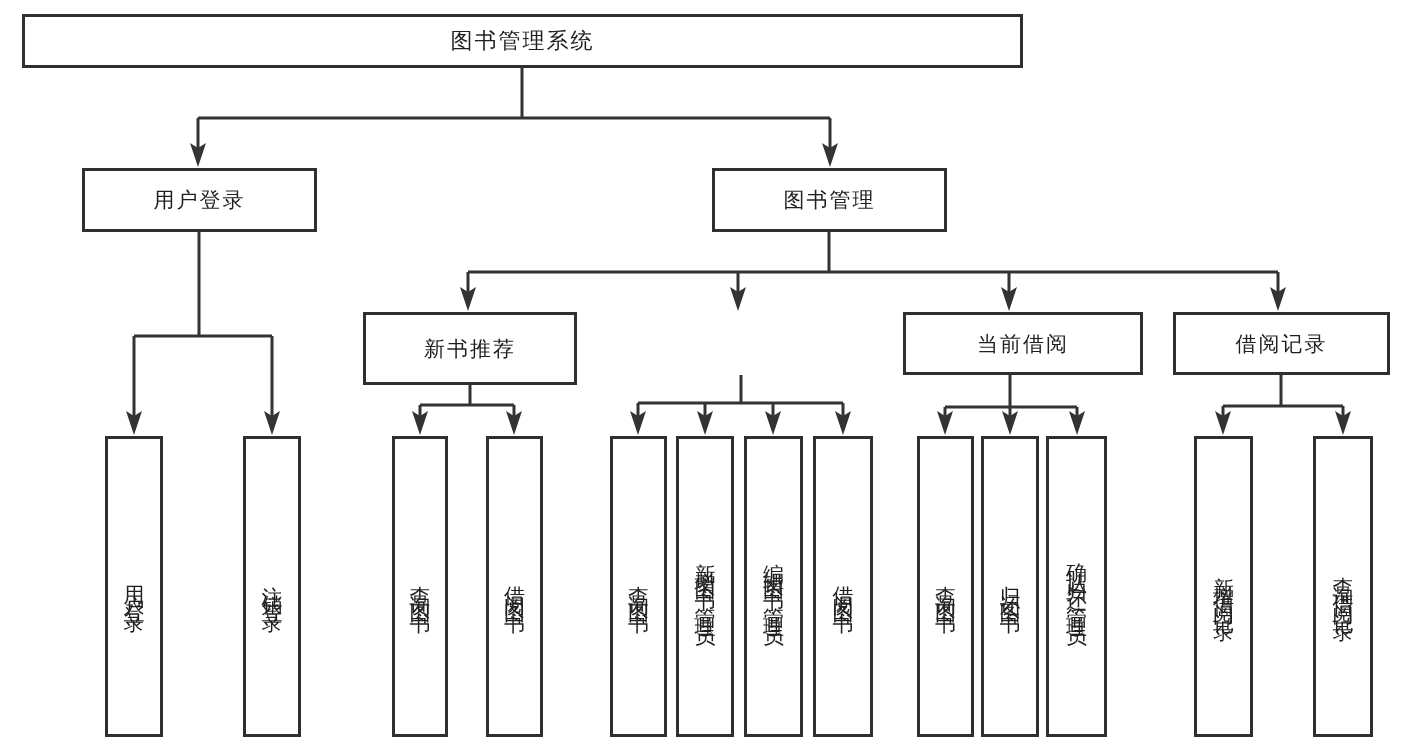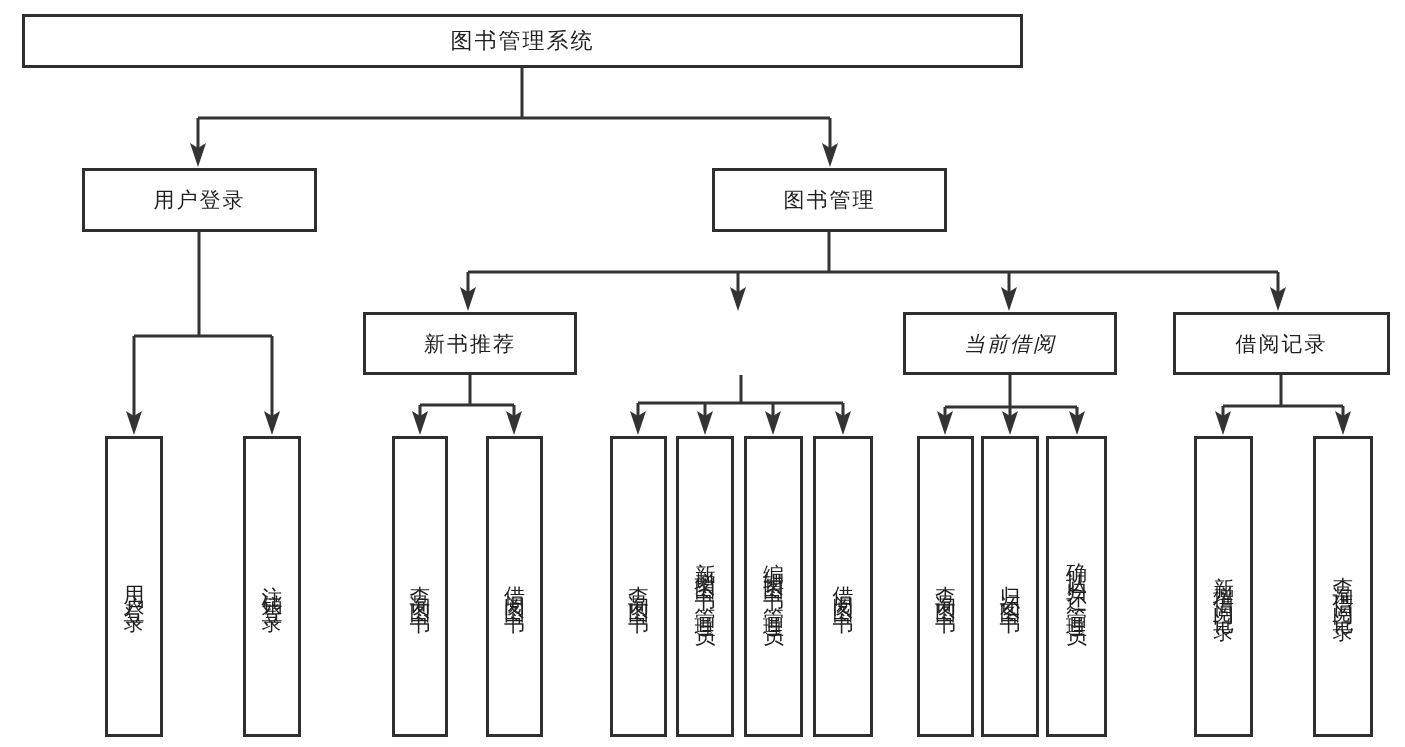--- a/index.html
+++ b/index.html
@@ -95,22 +95,22 @@
       <use href="#arr" transform="translate(1223,435)"></use>
       <use href="#arr" transform="translate(1343,435)"></use>
     </g>
   </svg>
 
   <div class="box root" style="left:22px;top:14px;width:1001px;height:54px;">图书管理系统</div>
 
   <div class="box" style="left:82px;top:168px;width:235px;height:64px;">用户登录</div>
   <div class="box" style="left:712px;top:168px;width:235px;height:64px;">图书管理</div>
 
-  <div class="box" style="left:363px;top:312px;width:214px;height:63px;">新书推荐</div>
-  <div class="box" style="left:903px;top:312px;width:214px;height:63px;font-style:italic;">当前借阅</div>
+  <div class="box" style="left:363px;top:312px;width:214px;height:73px;">新书推荐</div>
+  <div class="box" style="left:903px;top:312px;width:240px;height:63px;">当前借阅</div>
   <div class="box" style="left:1173px;top:312px;width:217px;height:63px;">借阅记录</div>
 
   <div class="box v" style="left:105px;width:58px;">用户登录</div>
   <div class="box v" style="left:243px;width:58px;">注销登录</div>
 
   <div class="box v" style="left:392px;width:56px;">查询图书</div>
   <div class="box v" style="left:486px;width:57px;">借阅图书</div>
 
   <div class="box v" style="left:610px;width:57px;">查询图书</div>
   <div class="box v" style="left:676px;width:58px;">新增图书（管理员）</div>

